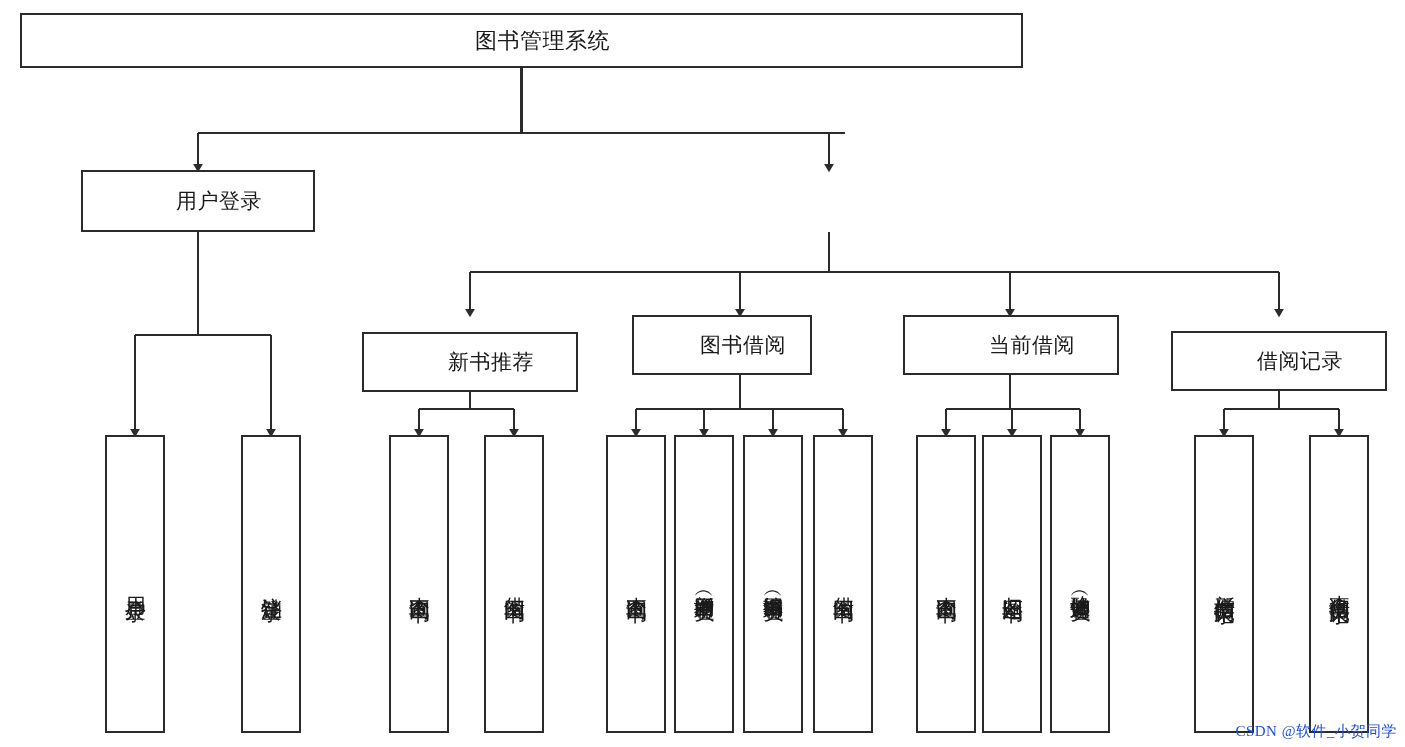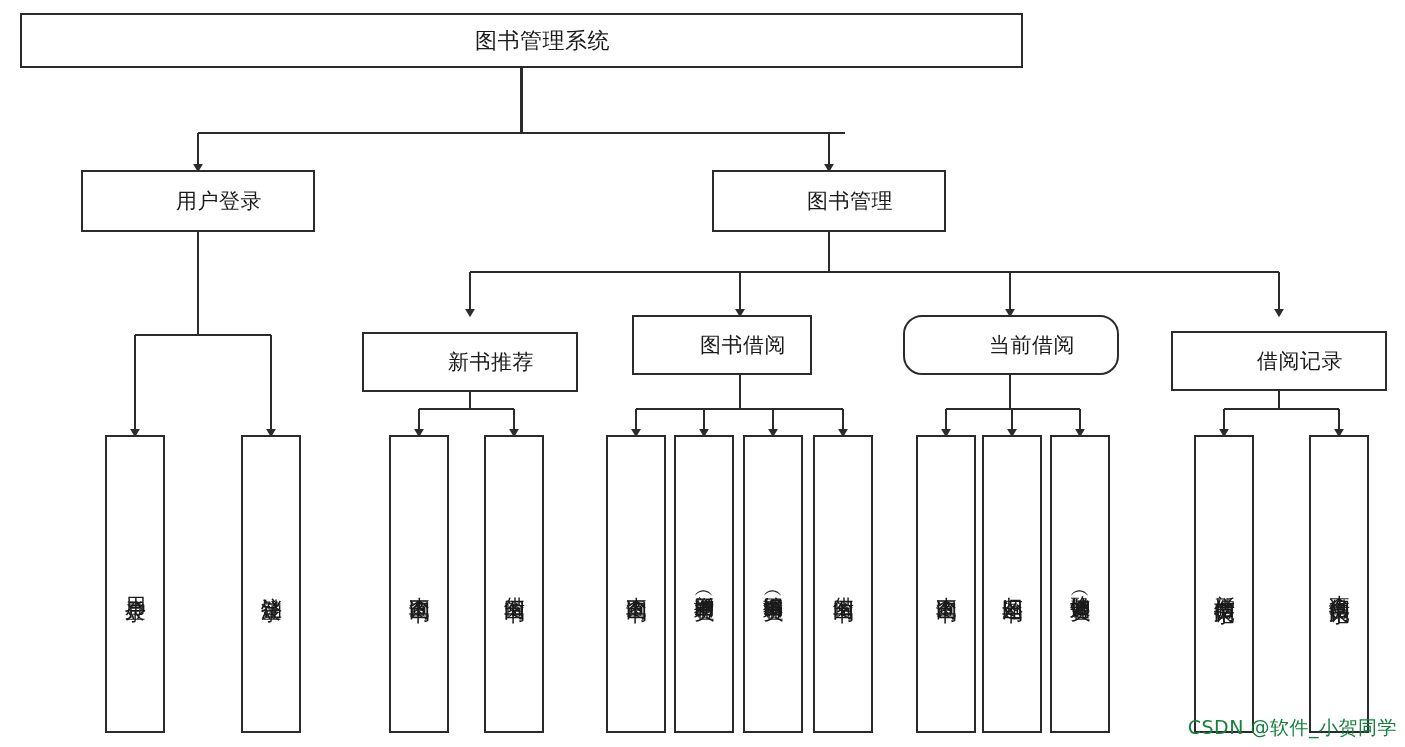--- a/index.html
+++ b/index.html
@@ -67,25 +67,26 @@
     white-space: nowrap;
   }
   .node.vert.tall .lbl {
     font-size: 20px;
     letter-spacing: 1px;
   }
   #watermark {
     position: absolute;
     right: 8px;
     bottom: 6px;
-    font-size: 19px;
-    color: #15803d;
+    font-size: 15px;
+    color: #1d4ed8;
     letter-spacing: 0.5px;
     white-space: nowrap;
     z-index: 5;
+    font-family: Liberation Serif, serif;
   }
 </style>
 </head>
 <body>
 
 <div id="canvas">
 
   <svg id="wires" viewBox="0 0 1405 747" width="1405" height="747" xmlns="http://www.w3.org/2000/svg">
     <defs>
       <marker id="arw" markerWidth="12" markerHeight="12" refX="4.2" refY="5" orient="auto" markerUnits="userSpaceOnUse">
@@ -137,31 +138,28 @@
     </g>
   </svg>
 
   <div class="node horiz root" style="left:20px; top:13px; width:1003px; height:55px;">
     <span class="lbl">图书管理系统</span>
   </div>
 
   <div class="node horiz" style="left:81px; top:170px; width:234px; height:62px;">
     <span class="lbl">用户登录</span>
   </div>
-  <div class="node horiz" style="left:712px; top:170px; width:234px; height:62px;">
-    <span class="lbl">图书管理</span>
-  </div>
 
   <div class="node horiz" style="left:362px; top:315px; width:216px; height:60px;margin-top:17px;">
     <span class="lbl">新书推荐</span>
   </div>
   <div class="node horiz" style="left:632px; top:315px; width:180px; height:60px;">
     <span class="lbl">图书借阅</span>
   </div>
-  <div class="node horiz" style="left:903px; top:315px; width:216px; height:60px;border-radius:19px;">
+  <div class="node horiz" style="left:903px; top:315px; width:216px; height:60px;">
     <span class="lbl">当前借阅</span>
   </div>
   <div class="node horiz" style="left:1171px; top:315px; width:216px; height:60px;margin-top:16px;">
     <span class="lbl">借阅记录</span>
   </div>
 
   <div class="node vert" style="left:105px; top:435px; width:60px; height:298px;">
     <span class="lbl">用户登录</span>
   </div>
   <div class="node vert" style="left:241px; top:435px; width:60px; height:298px;">

